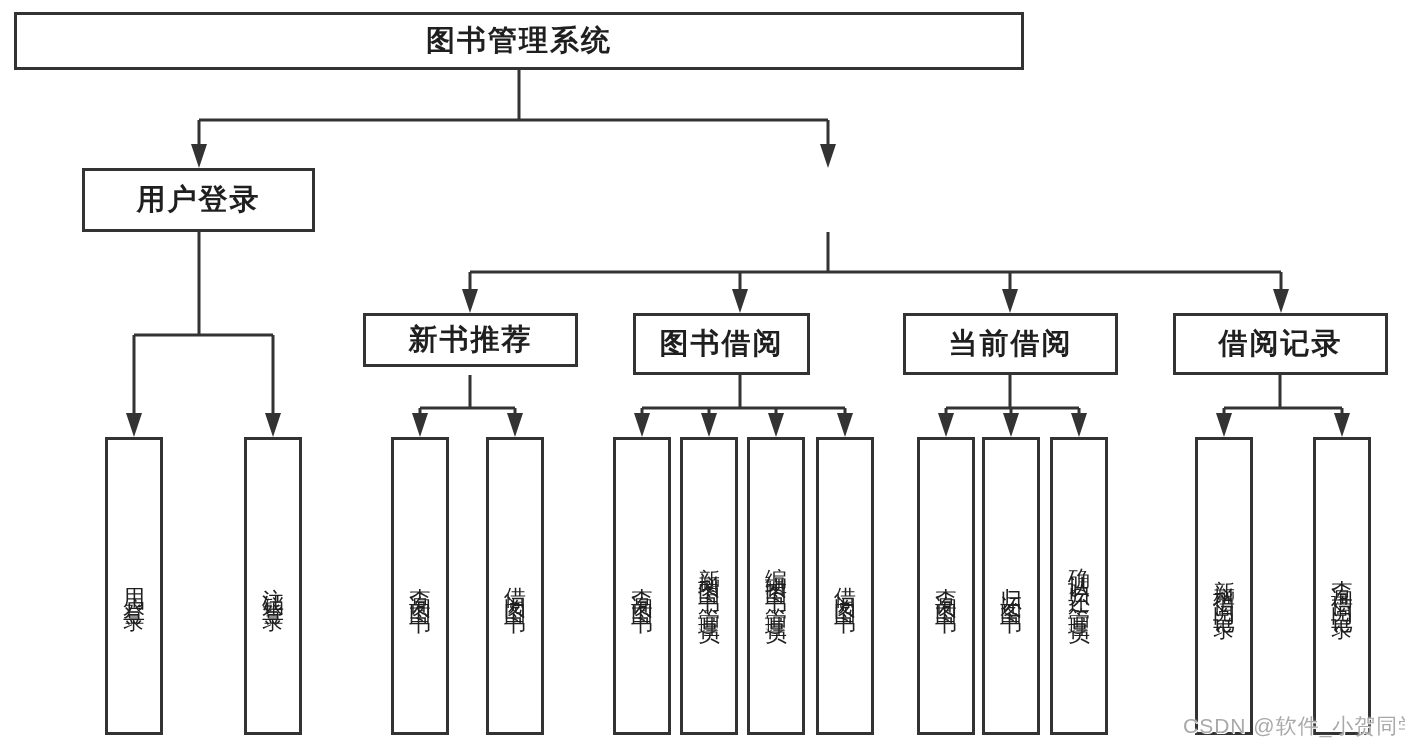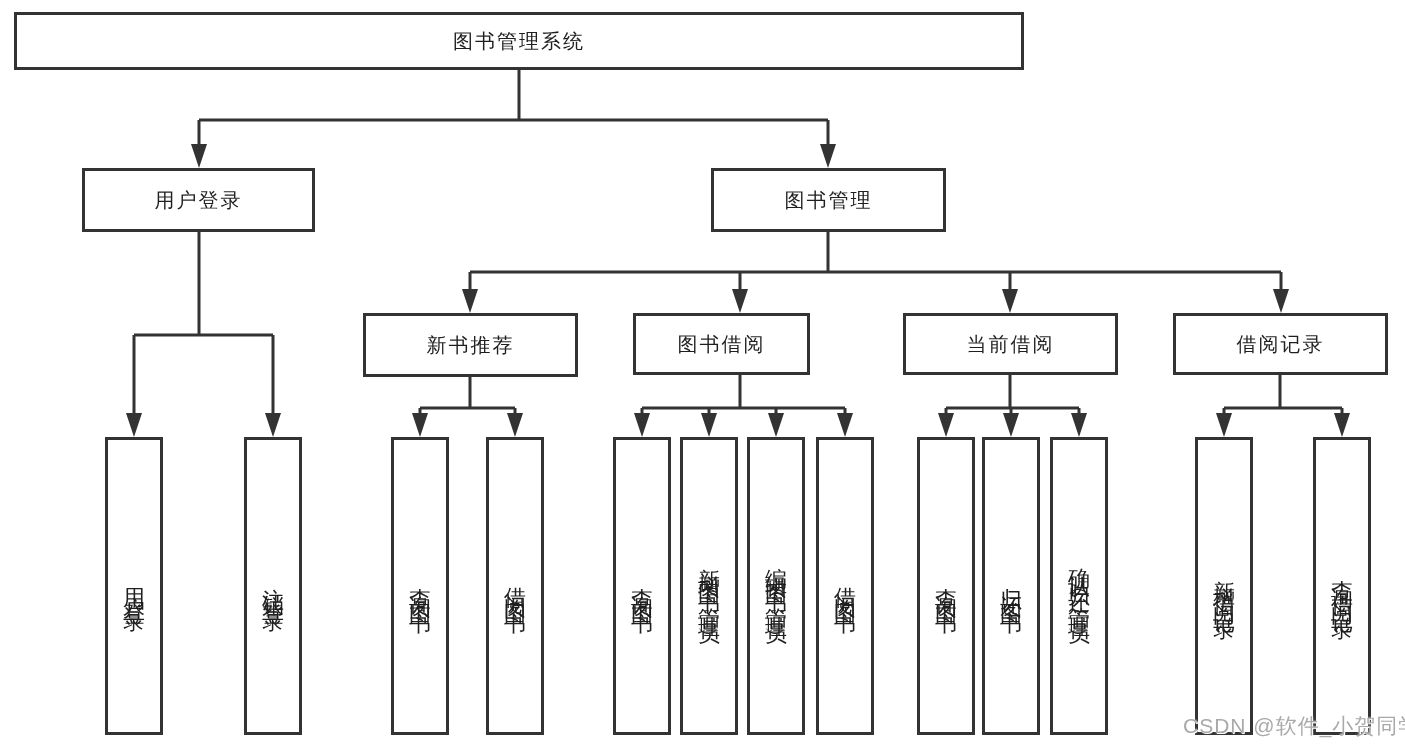--- a/index.html
+++ b/index.html
@@ -26,23 +26,24 @@
     box-sizing: border-box;
     border: 3px solid #333333;
     background: #ffffff;
     color: #1f1f1f;
     display: flex;
     align-items: center;
     justify-content: center;
     z-index: 2;
   }
   .hbox {
-    font-size: 20px;
+    font-size: 29px;
     letter-spacing: 2px;
     white-space: nowrap;
+    font-weight: bold;
   }
   .vbox {
     writing-mode: vertical-rl;
     text-orientation: mixed;
     font-size: 22px;
     letter-spacing: 8px;
     line-height: 1;
   }
   .watermark {
     position: absolute;
@@ -97,23 +98,22 @@
       <polygon points="1003,413 1019,413 1011,437"></polygon>
       <polygon points="1071,413 1087,413 1079,437"></polygon>
       <polygon points="1216,413 1232,413 1224,437"></polygon>
       <polygon points="1334,413 1350,413 1342,437"></polygon>
     </g>
   </svg>
 
   <div class="node hbox" style="left:14px; top:12px; width:1010px; height:58px;">图书管理系统</div>
 
   <div class="node hbox" style="left:82px; top:168px; width:233px; height:64px;">用户登录</div>
-  <div class="node hbox" style="left:711px; top:168px; width:235px; height:64px;">图书管理</div>
 
-  <div class="node hbox" style="left:363px; top:313px; width:215px; height:64px;">新书推荐</div>
+  <div class="node hbox" style="left:363px; top:313px; width:215px; height:54px;">新书推荐</div>
   <div class="node hbox" style="left:633px; top:313px; width:177px; height:62px;">图书借阅</div>
   <div class="node hbox" style="left:903px; top:313px; width:215px; height:62px;">当前借阅</div>
   <div class="node hbox" style="left:1173px; top:313px; width:215px; height:62px;">借阅记录</div>
 
   <div class="node vbox" style="left:105px; top:437px; width:58px; height:298px;">用户登录</div>
   <div class="node vbox" style="left:244px; top:437px; width:58px; height:298px;">注销登录</div>
 
   <div class="node vbox" style="left:391px; top:437px; width:58px; height:298px;">查询图书</div>
   <div class="node vbox" style="left:486px; top:437px; width:58px; height:298px;">借阅图书</div>
 

